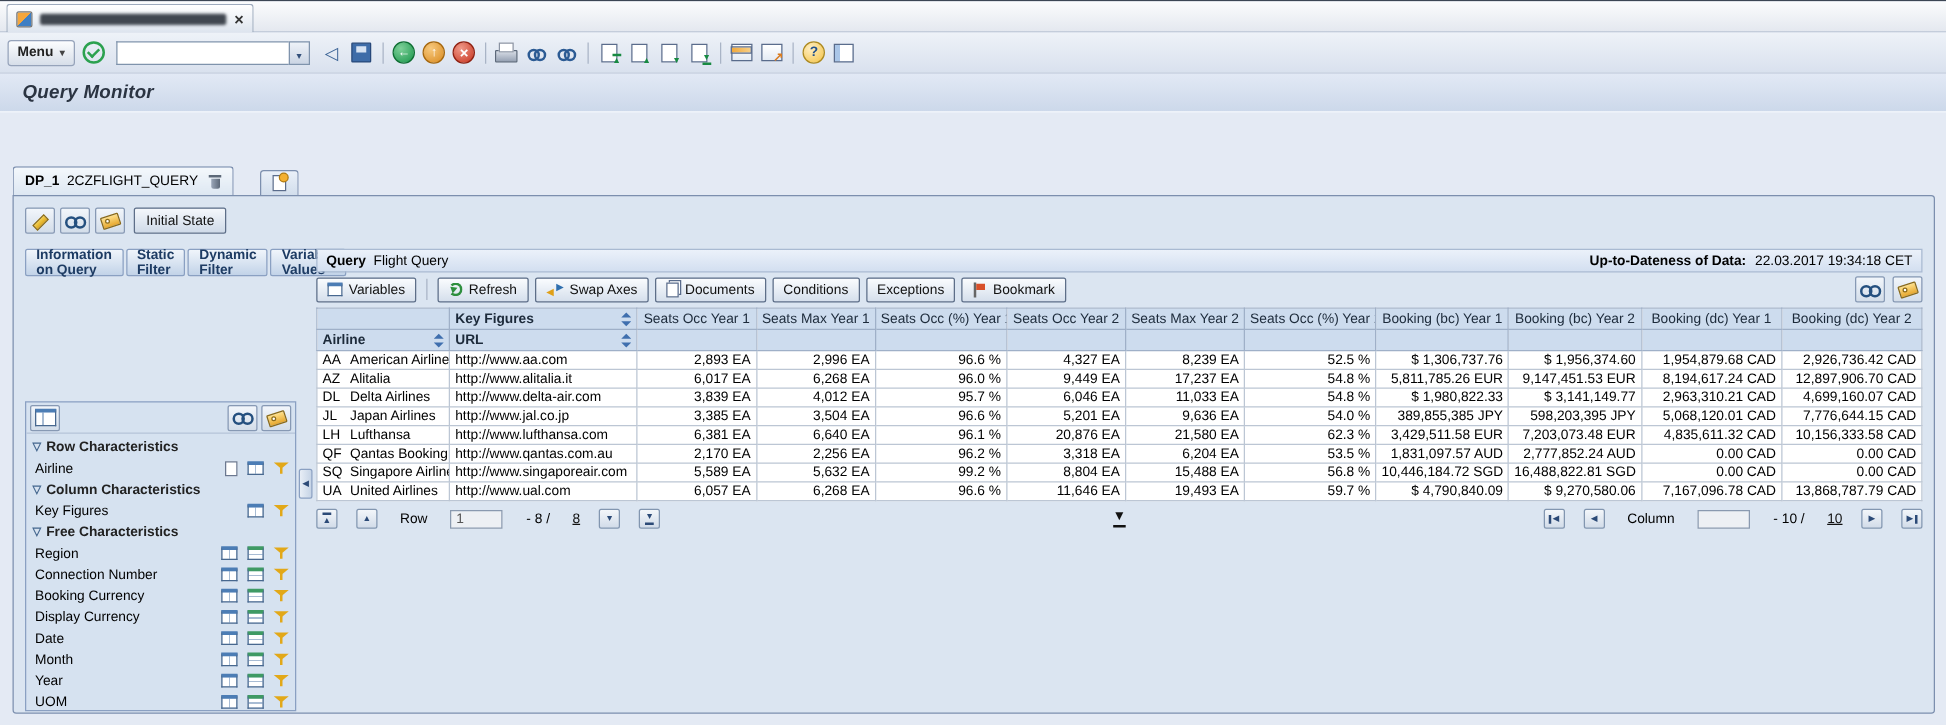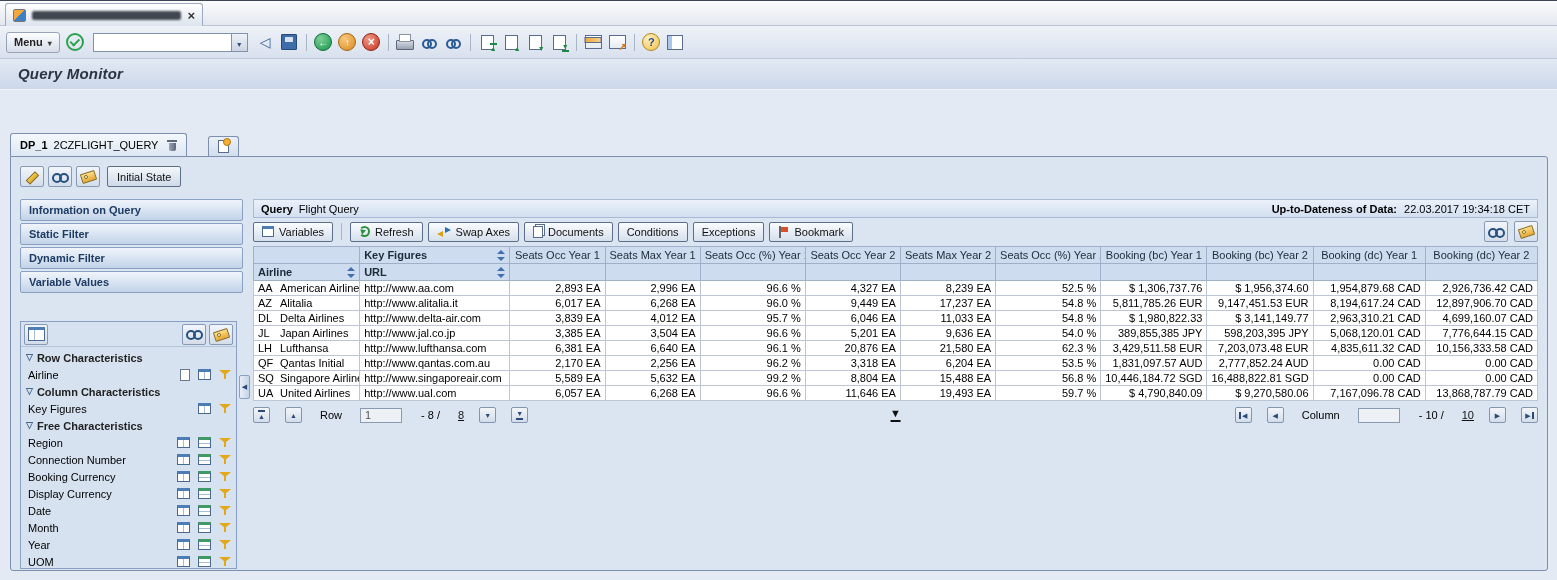--- a/index.html
+++ b/index.html
@@ -81,21 +81,21 @@
   .i-edit { position:relative; width:15px; height:13px; }
   .i-edit::before { content:""; position:absolute; left:1px; top:5px; width:11px; height:4px; background:linear-gradient(#f6d04d,#daa621); border:1px solid #8a6a14; transform:rotate(-45deg); }
   .i-glasses { position:relative; width:17px; height:10px; }
   .i-glasses::before { content:""; position:absolute; left:0; top:1px; width:6px; height:6px; border:2px solid #25507f; border-radius:50%; }
   .i-glasses::after { content:""; position:absolute; right:0; top:1px; width:6px; height:6px; border:2px solid #25507f; border-radius:50%; }
   .i-tag { position:relative; width:16px; height:11px; }
   .i-tag::before { content:""; position:absolute; top:1px; left:1px; width:13px; height:8px; background:linear-gradient(#ffe08a,#e6a72e); border:1px solid #8a6a1a; border-radius:1px; transform:rotate(-18deg); }
   .i-tag::after { content:""; position:absolute; top:4px; left:4px; width:2px; height:2px; border-radius:50%; background:#fff; border:1px solid #8a6a1a; }
 
   
-  .left-col { position:absolute; top:42px; left:9px; width:223px; display:flex; flex-direction:column; gap:2px;justify-content:flex-end; }
+  .left-col { position:absolute; top:42px; left:9px; width:223px; display:flex; flex-direction:row; gap:2px; }
   .nav-btn { height:22px; display:flex; align-items:center; padding:0 8px; background:linear-gradient(#f0f5fb,#c2d3e8); border:1px solid #8aa0c2; border-radius:2px; font-weight:bold; color:#1d3b63; }
   .navpane { position:absolute; top:164px; left:9px; width:217px; height:248px; border:1px solid #8aa0c2; background:#d6e2f0; overflow:hidden; }
   .navpane-head { height:25px; display:flex; align-items:center; gap:3px; padding:2px 3px; border-bottom:1px solid #b5c4d8; }
   .np-spacer { flex:1; }
   .tree { padding:2px 2px; }
   .tree-row { height:17px; display:flex; align-items:center; gap:4px; padding:0 3px; }
   .tree-group { font-weight:bold; color:#222; }
   .tree-tri { color:#46688f; font-size:9px; line-height:1; }
   .tree-item .tree-label { flex:1; padding-left:2px; }
   .tree-icons { display:flex; gap:8px; align-items:center; margin-left:auto; }
@@ -549,21 +549,21 @@
                 <td class="cell-num">96.1 %</td>
                 <td class="cell-num">20,876 EA</td>
                 <td class="cell-num">21,580 EA</td>
                 <td class="cell-num">62.3 %</td>
                 <td class="cell-num">3,429,511.58 EUR</td>
                 <td class="cell-num">7,203,073.48 EUR</td>
                 <td class="cell-num">4,835,611.32 CAD</td>
                 <td class="cell-num">10,156,333.58 CAD</td>
               </tr>
               <tr class="trow">
-                <td class="cell-airline"><span class="acode">QF</span><span class="aname">Qantas Initial</span></td>
+                <td class="cell-airline"><span class="acode">QF</span><span class="aname">Qantas Booking</span></td>
                 <td class="cell-url">http://www.qantas.com.au</td>
                 <td class="cell-num">2,170 EA</td>
                 <td class="cell-num">2,256 EA</td>
                 <td class="cell-num">96.2 %</td>
                 <td class="cell-num">3,318 EA</td>
                 <td class="cell-num">6,204 EA</td>
                 <td class="cell-num">53.5 %</td>
                 <td class="cell-num">1,831,097.57 AUD</td>
                 <td class="cell-num">2,777,852.24 AUD</td>
                 <td class="cell-num">0.00 CAD</td>

